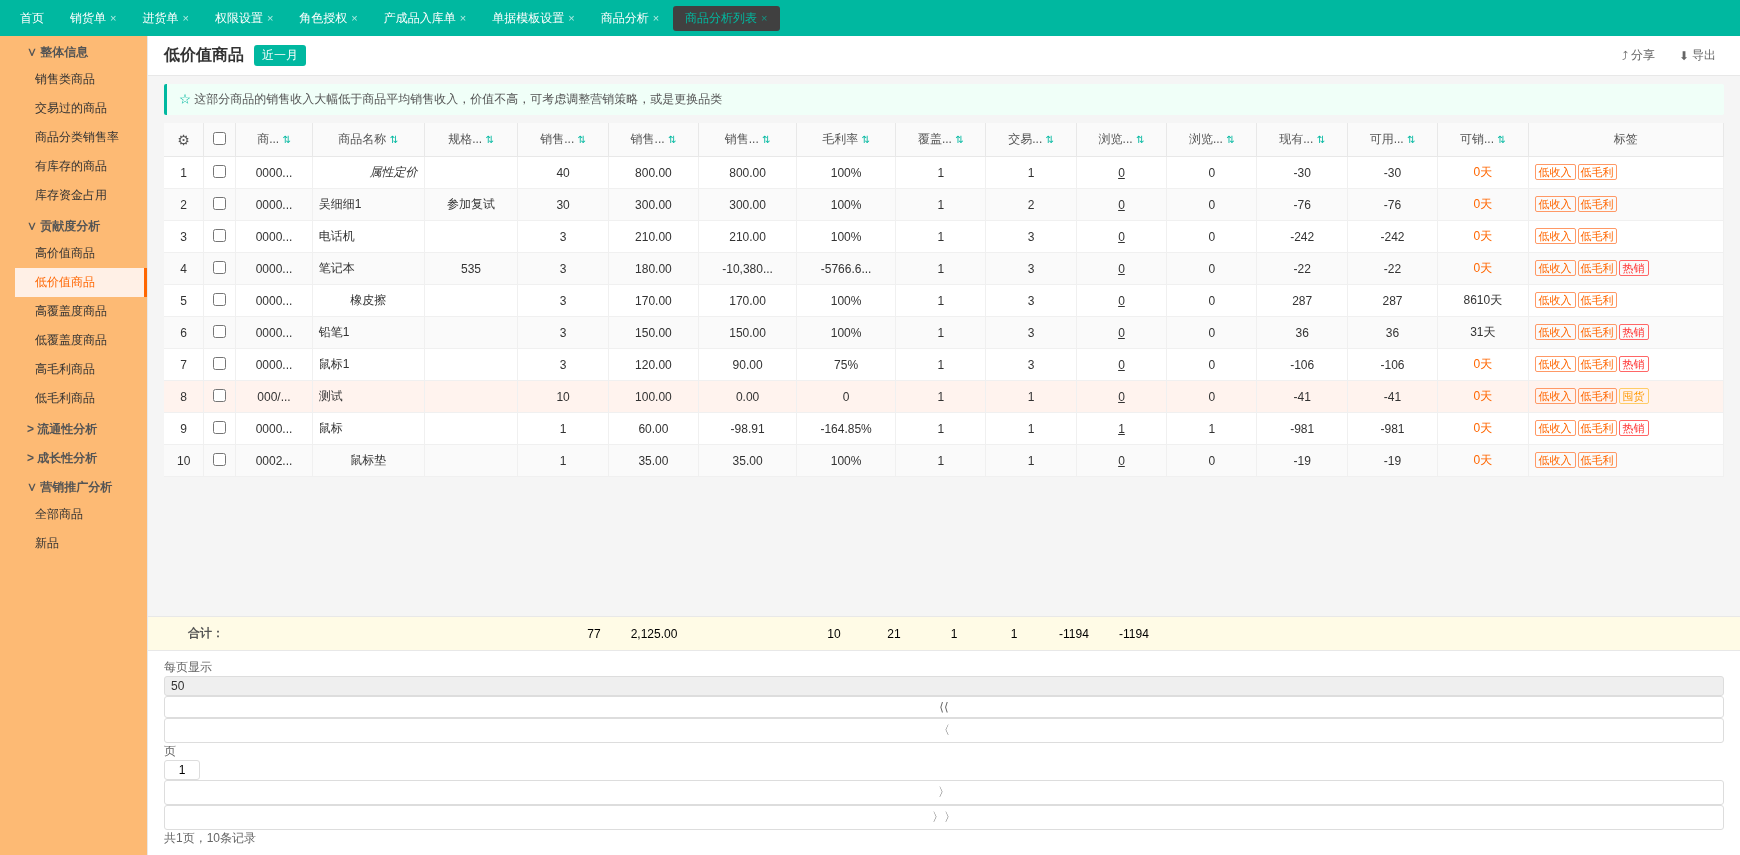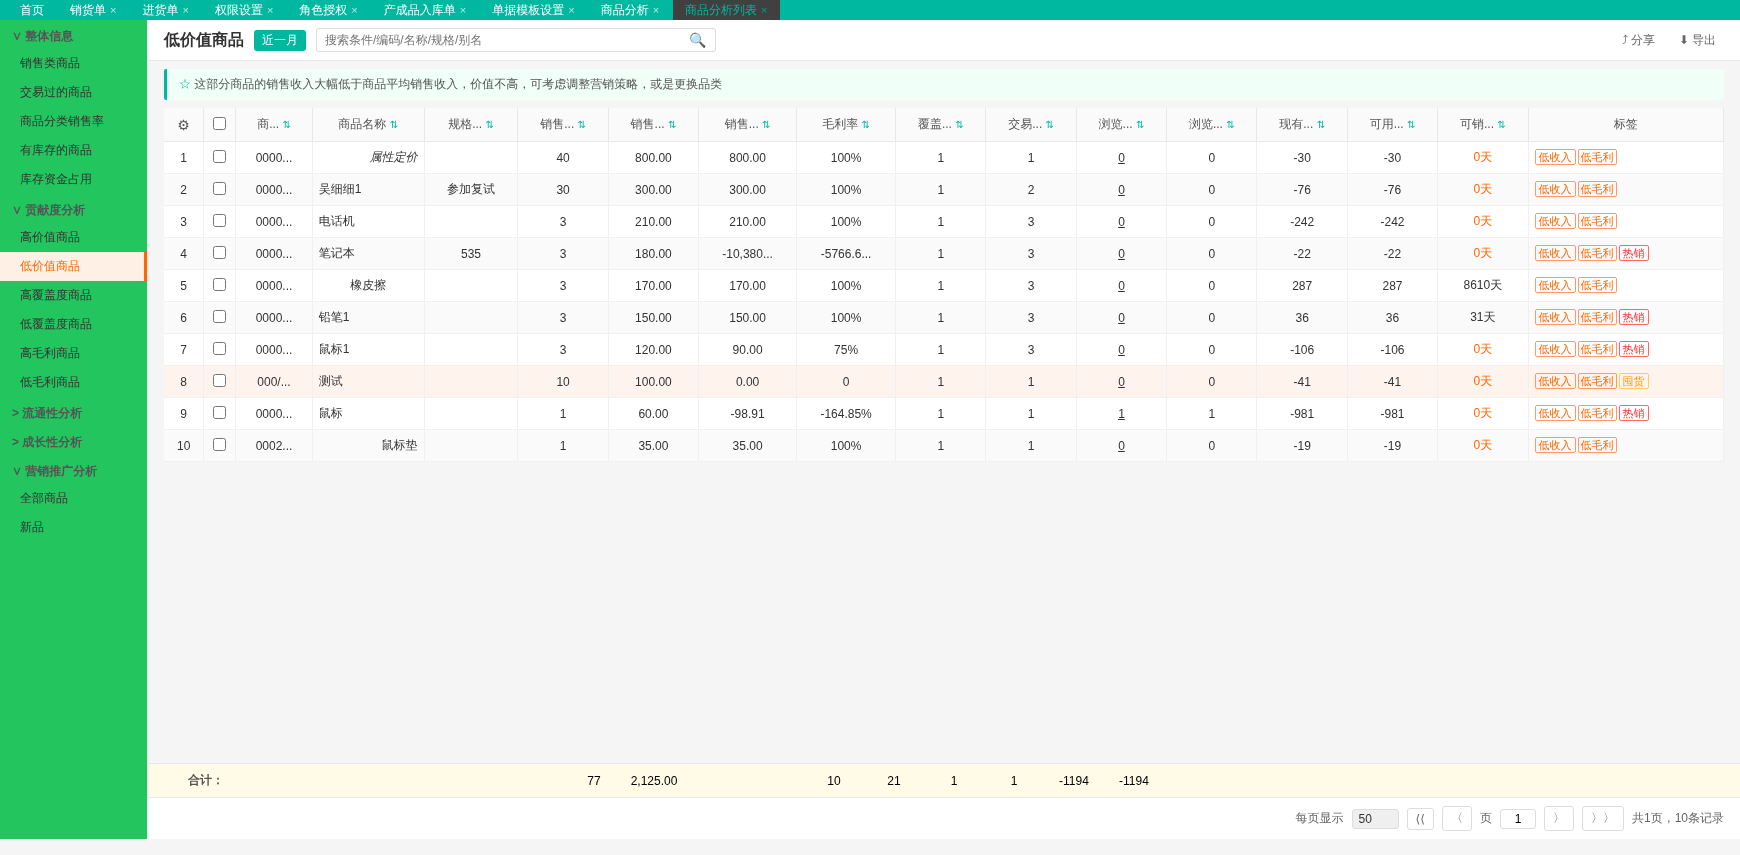--- a/index.html
+++ b/index.html
@@ -3,21 +3,21 @@
   <meta charset="utf-8">
   <style>
     * { box-sizing: border-box; margin: 0; padding: 0; font-family: 'Microsoft YaHei', Arial, sans-serif; font-size: 12px; }
     body { background: #f5f5f5; overflow: hidden; width: 1740px; height: 855px; }
 
     
     .top-nav {
       display: flex;
       align-items: center;
       background: #00b8a0;
-      height: 20px;
+      height: 36px;
       padding: 0 8px;
       gap: 2px;
     }
     .nav-item {
       color: #fff;
       padding: 4px 12px;
       cursor: pointer;
       border-radius: 3px;
       white-space: nowrap;
       display: flex; align-items: center; gap: 4px;
@@ -34,24 +34,25 @@
 
     
     .main-layout {
       display: flex;
       height: calc(855px - 36px);
     }
 
     
     .sidebar {
       width: 148px;
-      background: #22c55e;
+      background: #fdba74;
       border-right: 1px solid #e8e8e8;
       overflow-y: auto;
       flex-shrink: 0;
+      padding-left: 15px;
     }
     .sidebar-group-title {
       padding: 8px 12px 4px;
       color: #555;
       font-weight: bold;
       font-size: 12px;
       display: flex; align-items: center; gap: 4px;
     }
     .sidebar-item {
       padding: 6px 12px 6px 20px;
@@ -188,23 +189,22 @@
       padding: 0 6px;
       min-width: 60px;
     }
 
     
     .pagination-bar {
       background: #fff;
       border-top: 1px solid #e8e8e8;
       padding: 8px 16px;
       display: flex;
-      align-items: center;
       justify-content: flex-end;
-      gap: 8px;
+      flex-direction: column;
     }
     .per-page-label { color: #666; }
     .per-page-select {
       border: 1px solid #ddd;
       border-radius: 3px;
       padding: 2px 18px 2px 6px;
       appearance: none;
       cursor: pointer;
       font-size: 12px;
       color: #333;
@@ -306,24 +306,20 @@
     </div>
     <div class="sidebar-item">全部商品</div>
     <div class="sidebar-item">新品</div>
   </div>
 
   <div class="content-area">
 
     <div class="page-header">
       <span class="page-title">低价值商品</span>
       <button class="tag-btn">近一月</button>
-      <div class="search-box">
-        <input type="text" placeholder="搜索条件/编码/名称/规格/别名" style="">
-        <span style="color:#00b8a0; font-size:14px;">🔍</span>
-      </div>
       <div class="header-actions">
         <button class="action-btn">
           <span>⤴</span>
           <span>分享</span>
         </button>
         <button class="action-btn">
           <span>⬇</span>
           <span>导出</span>
         </button>
       </div>
@@ -526,21 +522,21 @@
               <td>1</td>
               <td>-981</td>
               <td>-981</td>
               <td style="color: rgb(255, 102, 0);">0天</td>
               <td style="text-align: left; white-space: nowrap;"><span class="tag-low-income">低收入</span><span class="tag-low-margin">低毛利</span><span class="tag-hot">热销</span></td>
             </tr>
             <tr>
               <td>10</td>
               <td><input type="checkbox" style=""></td>
               <td>0002...</td>
-              <td style="text-align: right; margin-left: 20px;">鼠标垫</td>
+              <td style="text-align: center; margin-left: 20px;">鼠标垫</td>
               <td></td>
               <td>1</td>
               <td>35.00</td>
               <td>35.00</td>
               <td>100%</td>
               <td>1</td>
               <td>1</td>
               <td><span class="link-underline" style="cursor:pointer;">0</span></td>
               <td>0</td>
               <td>-19</td>

